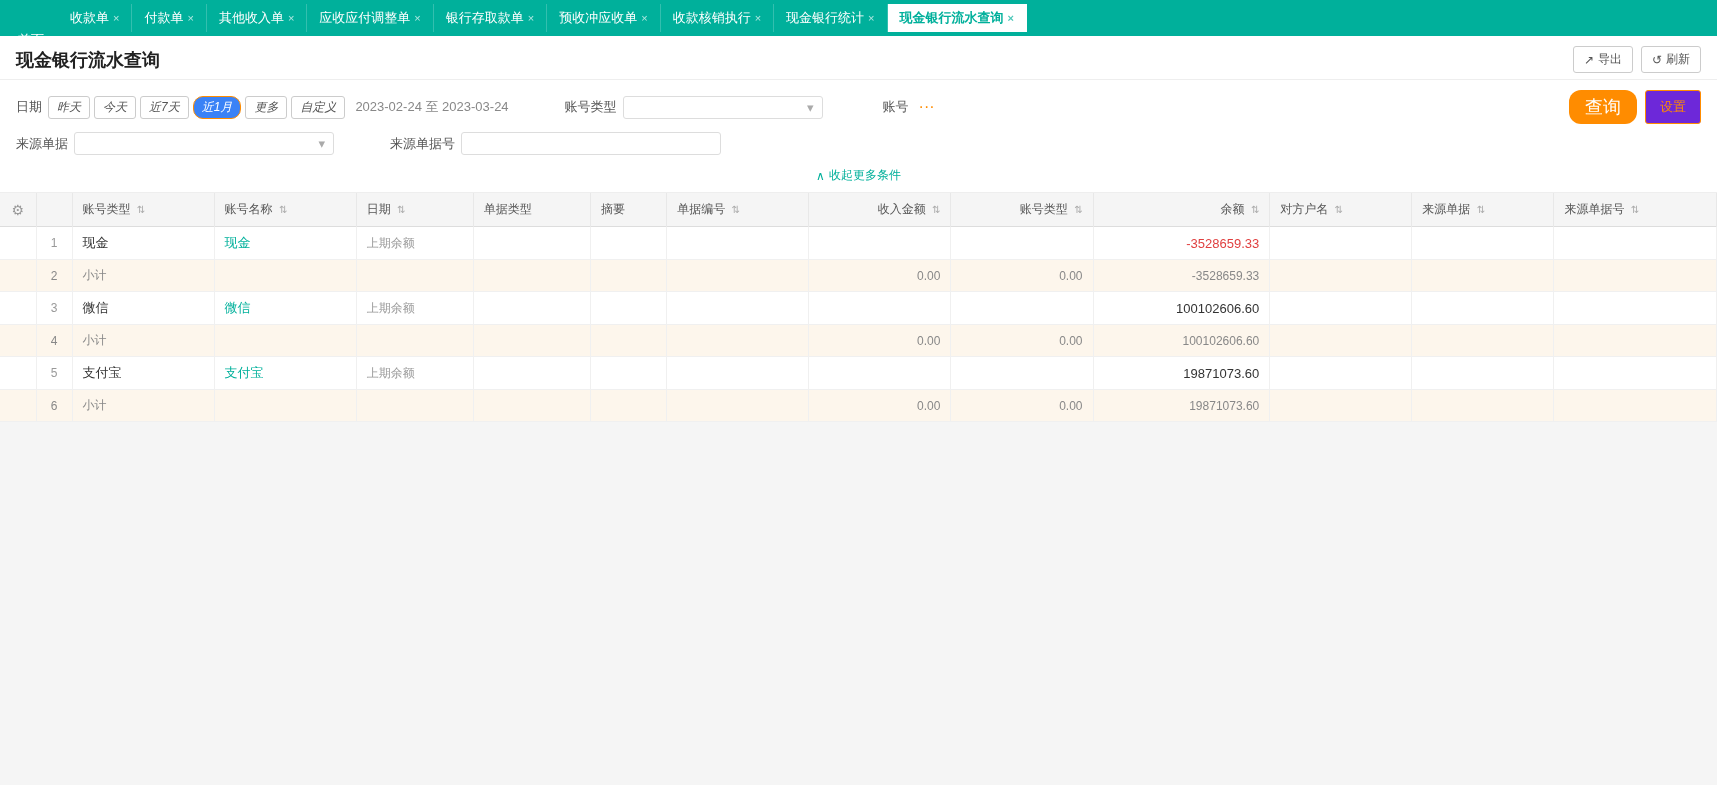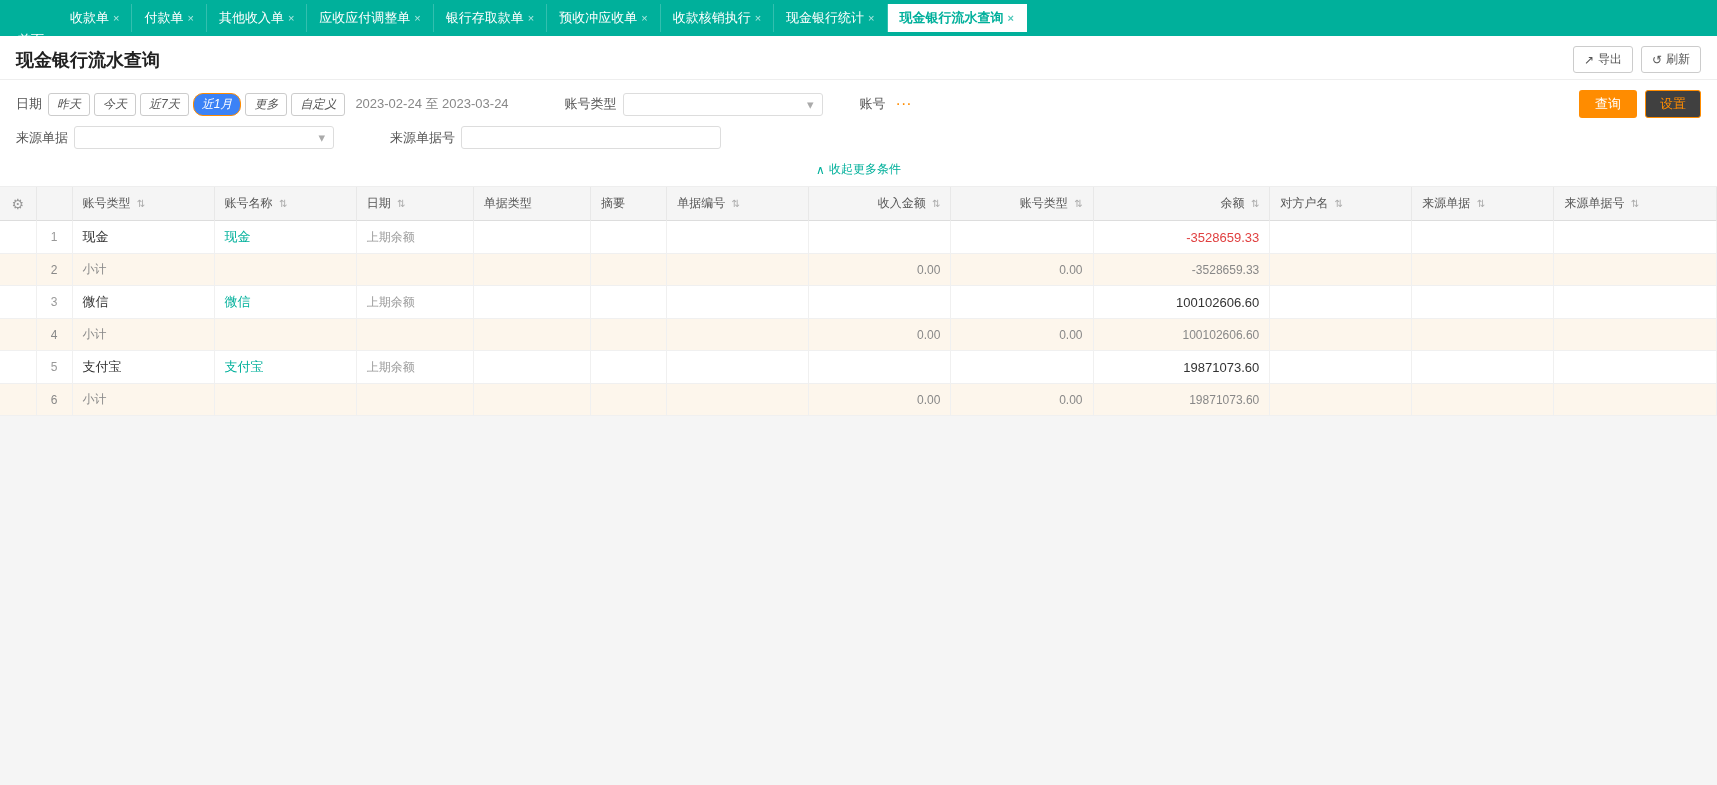--- a/index.html
+++ b/index.html
@@ -150,27 +150,27 @@
     .dots-btn {
       color: #ff8c00;
       cursor: pointer;
       font-size: 16px;
       padding: 0 4px;
     }
     .query-btn {
       background: #ff8c00;
       color: #fff;
       border: none;
-      border-radius: 3px;
+      border-radius: 12px;
       padding: 5px 16px;
       cursor: pointer;
-      font-size: 13px;
+      font-size: 18px;
     }
     .settings-btn {
-      background: #404040;
+      background: #6d28d9;
       color: #ff8c00;
       border: 1px solid #ff8c00;
       border-radius: 3px;
       padding: 4px 14px;
       cursor: pointer;
       font-size: 13px;
     }
     .collapse-row {
       display: flex;
       align-items: center;
@@ -322,21 +322,21 @@
     </div>
 
     <div class="filter-group" style="margin-left:40px;">
       <span class="filter-label">账号类型</span>
       <div class="filter-select" style="min-width:200px;">
         <span style="flex:1;"></span>
         <span style="color:#aaa;">▾</span>
       </div>
     </div>
 
-    <div class="filter-group" style="margin-left:21px;">
+    <div class="filter-group" style="margin-left:44px;">
       <span class="filter-label">账号</span>
       <span class="dots-btn">···</span>
     </div>
 
     <div style="margin-left:auto; display:flex; gap:8px;">
       <button class="query-btn">查询</button>
       <button class="settings-btn">设置</button>
     </div>
   </div>
 

